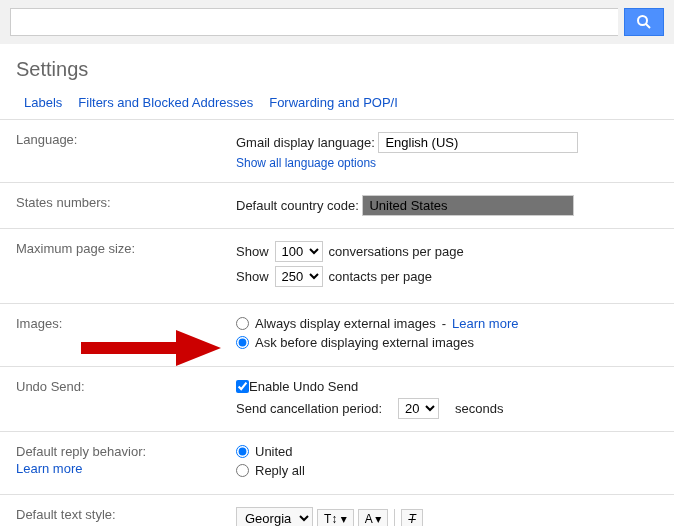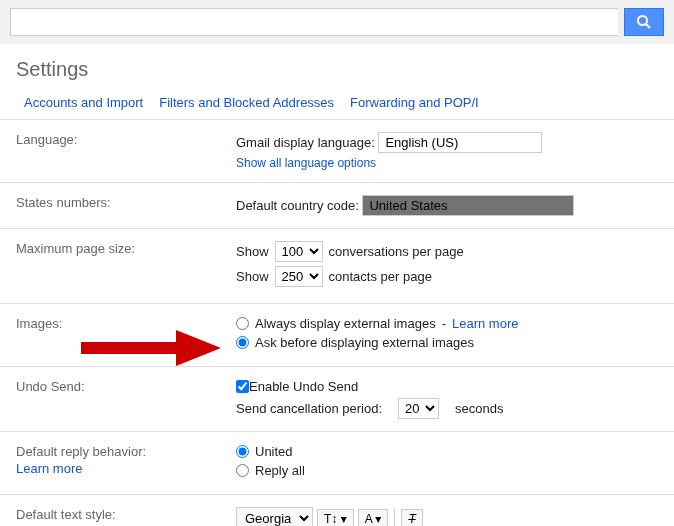--- a/index.html
+++ b/index.html
@@ -97,21 +97,21 @@
     .value-cell {
       color: #222;
       font-size: 13px;
     }
 
     
     .lang-input {
       border: 1px solid #ccc;
       padding: 2px 6px;
       font-size: 13px;
-      width: 164px;
+      width: 200px;
       background: #fff;
     }
     .show-lang-link {
       color: #1155cc;
       text-decoration: none;
       font-size: 12px;
       display: block;
       margin-top: 3px;
     }
 
@@ -177,21 +177,21 @@
       <line x1="10" y1="10" x2="14" y2="14" stroke="white" stroke-width="2"></line>
     </svg>
   </button>
 </div>
 
 <div class="main">
 
   <div class="settings-title">Settings</div>
 
   <div class="tabs">
-    <a class="tab">Accounts and Import</a>
+    <a class="tab">Labels</a>
     <a class="tab">Filters and Blocked Addresses</a>
     <a class="tab">Forwarding and POP/I</a>
   </div>
 
   <table class="settings-table">
 
     <tbody>
         <tr>
       <td class="label-cell">Language:</td>
       <td class="value-cell">

